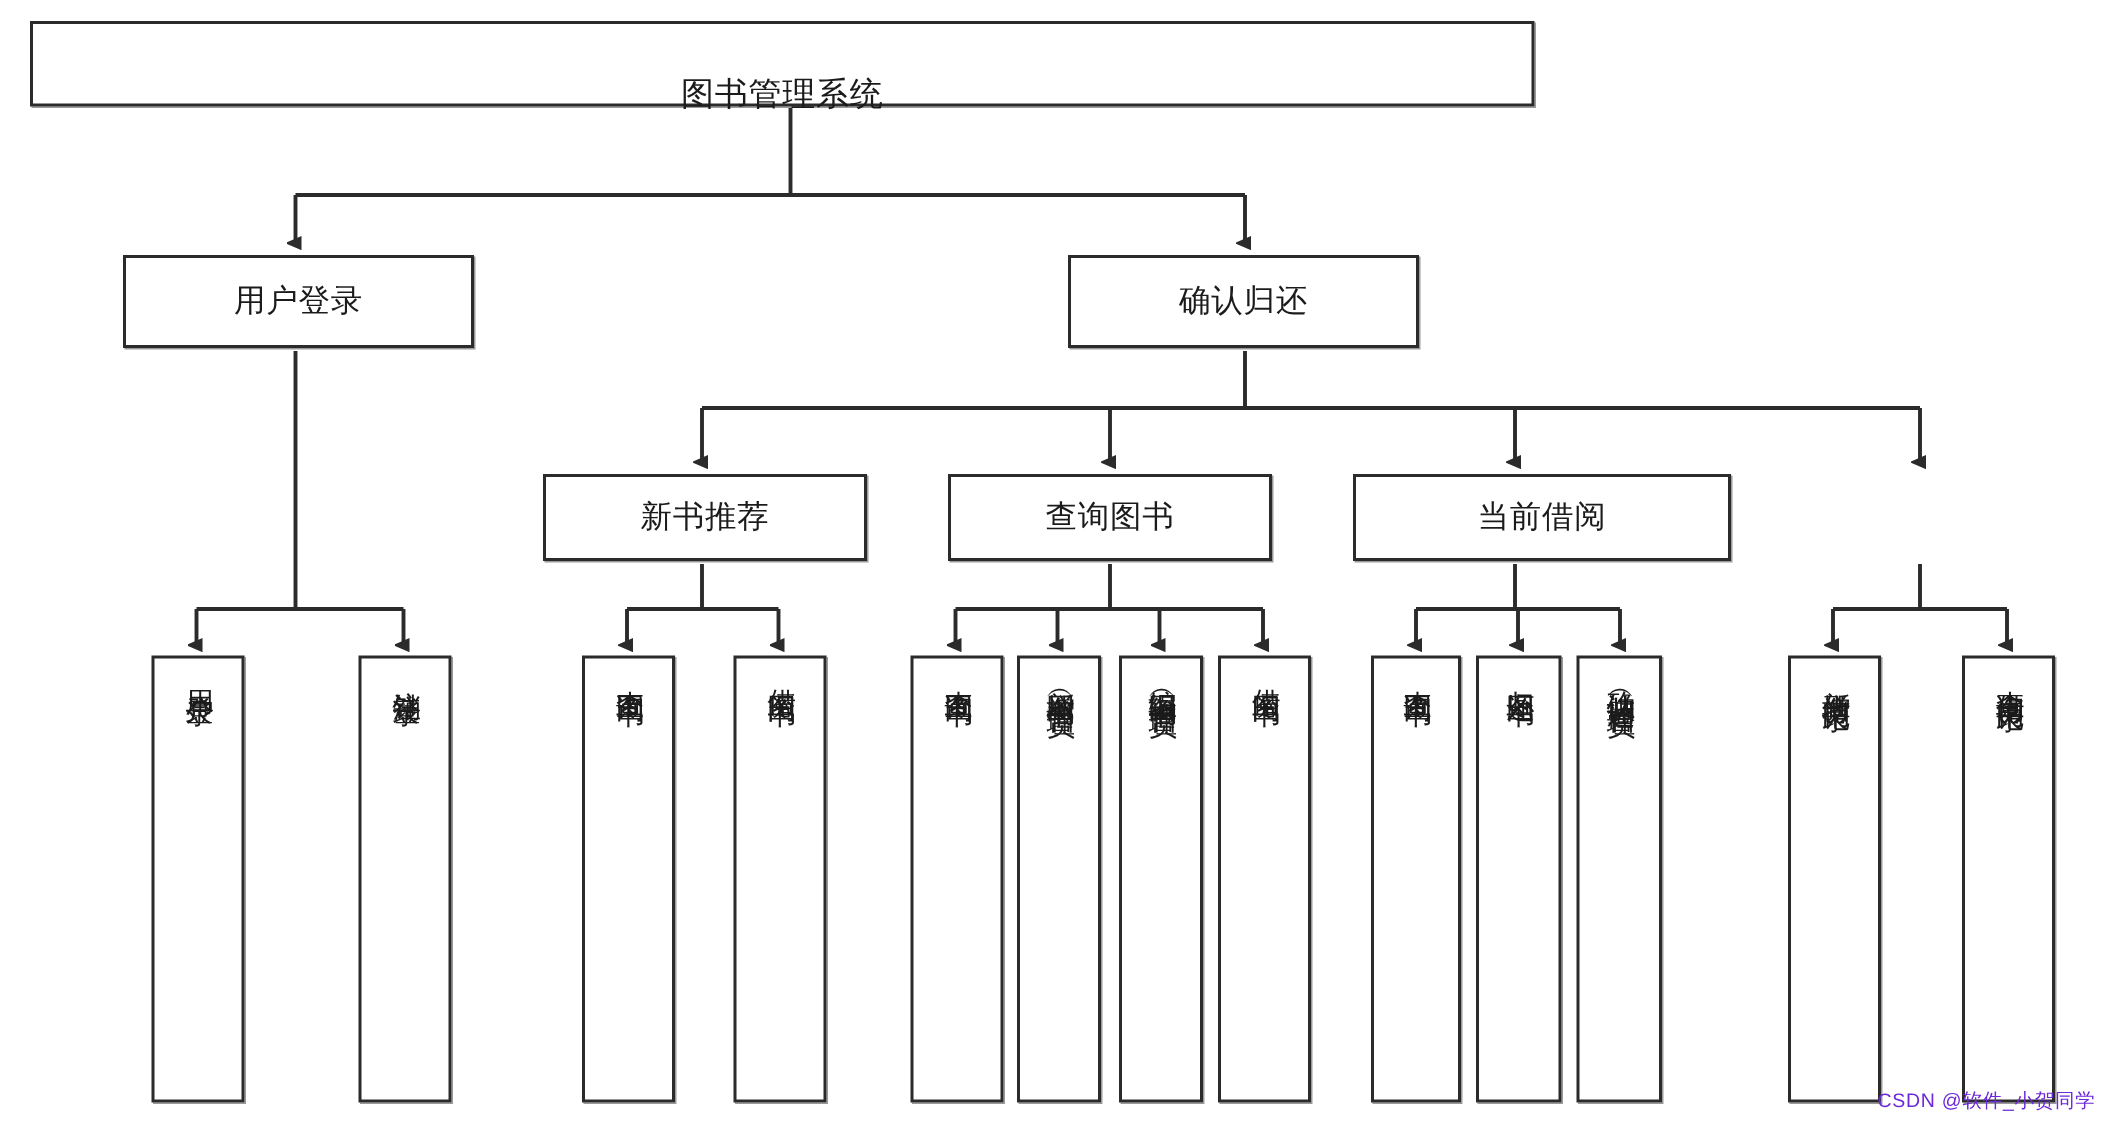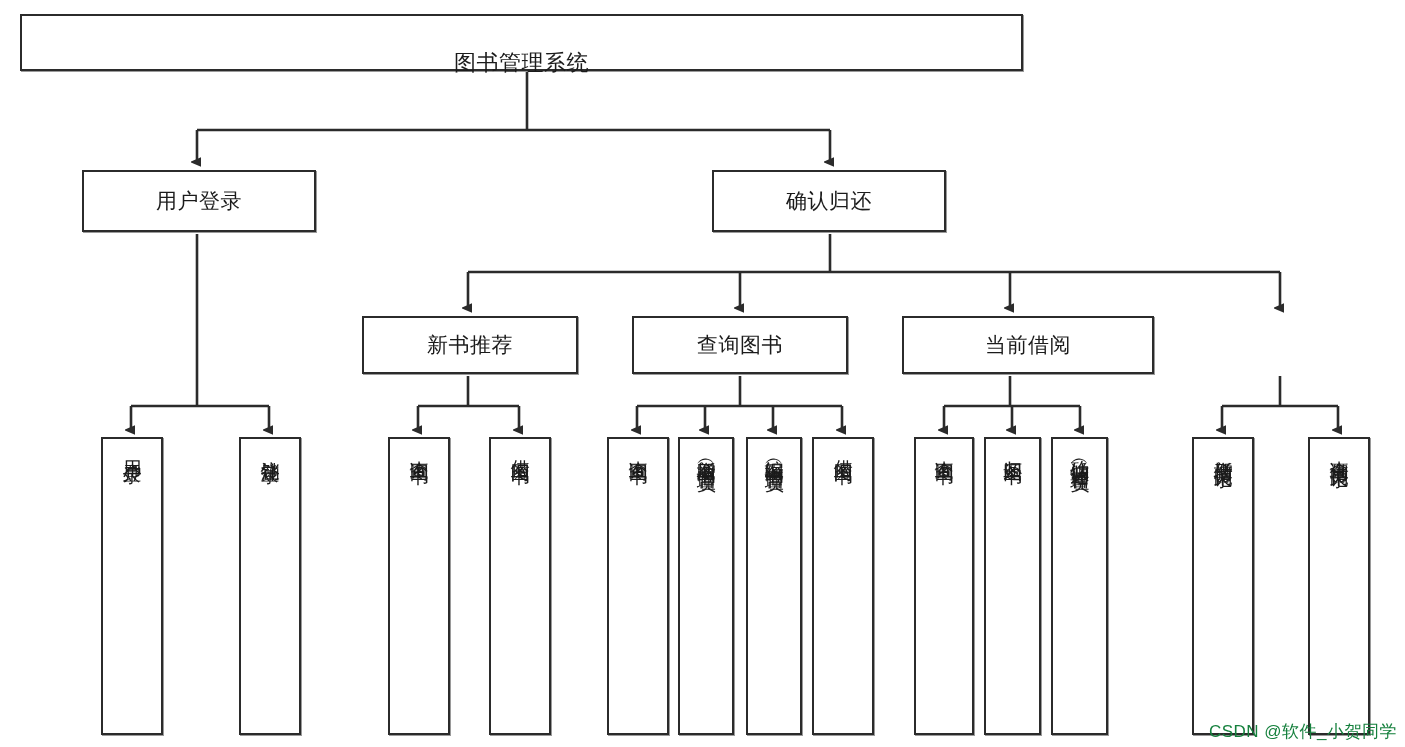--- a/index.html
+++ b/index.html
@@ -64,22 +64,22 @@
     text-orientation: upright;
     font-size: 19px;
     line-height: 1.18;
     letter-spacing: 2px;
     white-space: normal;
   }
   .watermark {
     position: absolute;
     right: 8px;
     bottom: 4px;
-    font-size: 17px;
-    color: #15803d;
+    font-size: 13px;
+    color: #6d28d9;
     letter-spacing: 0.5px;
     z-index: 3;
     white-space: nowrap;
   }
 </style>
 </head>
 <body>
 
 <div id="canvas">
 

